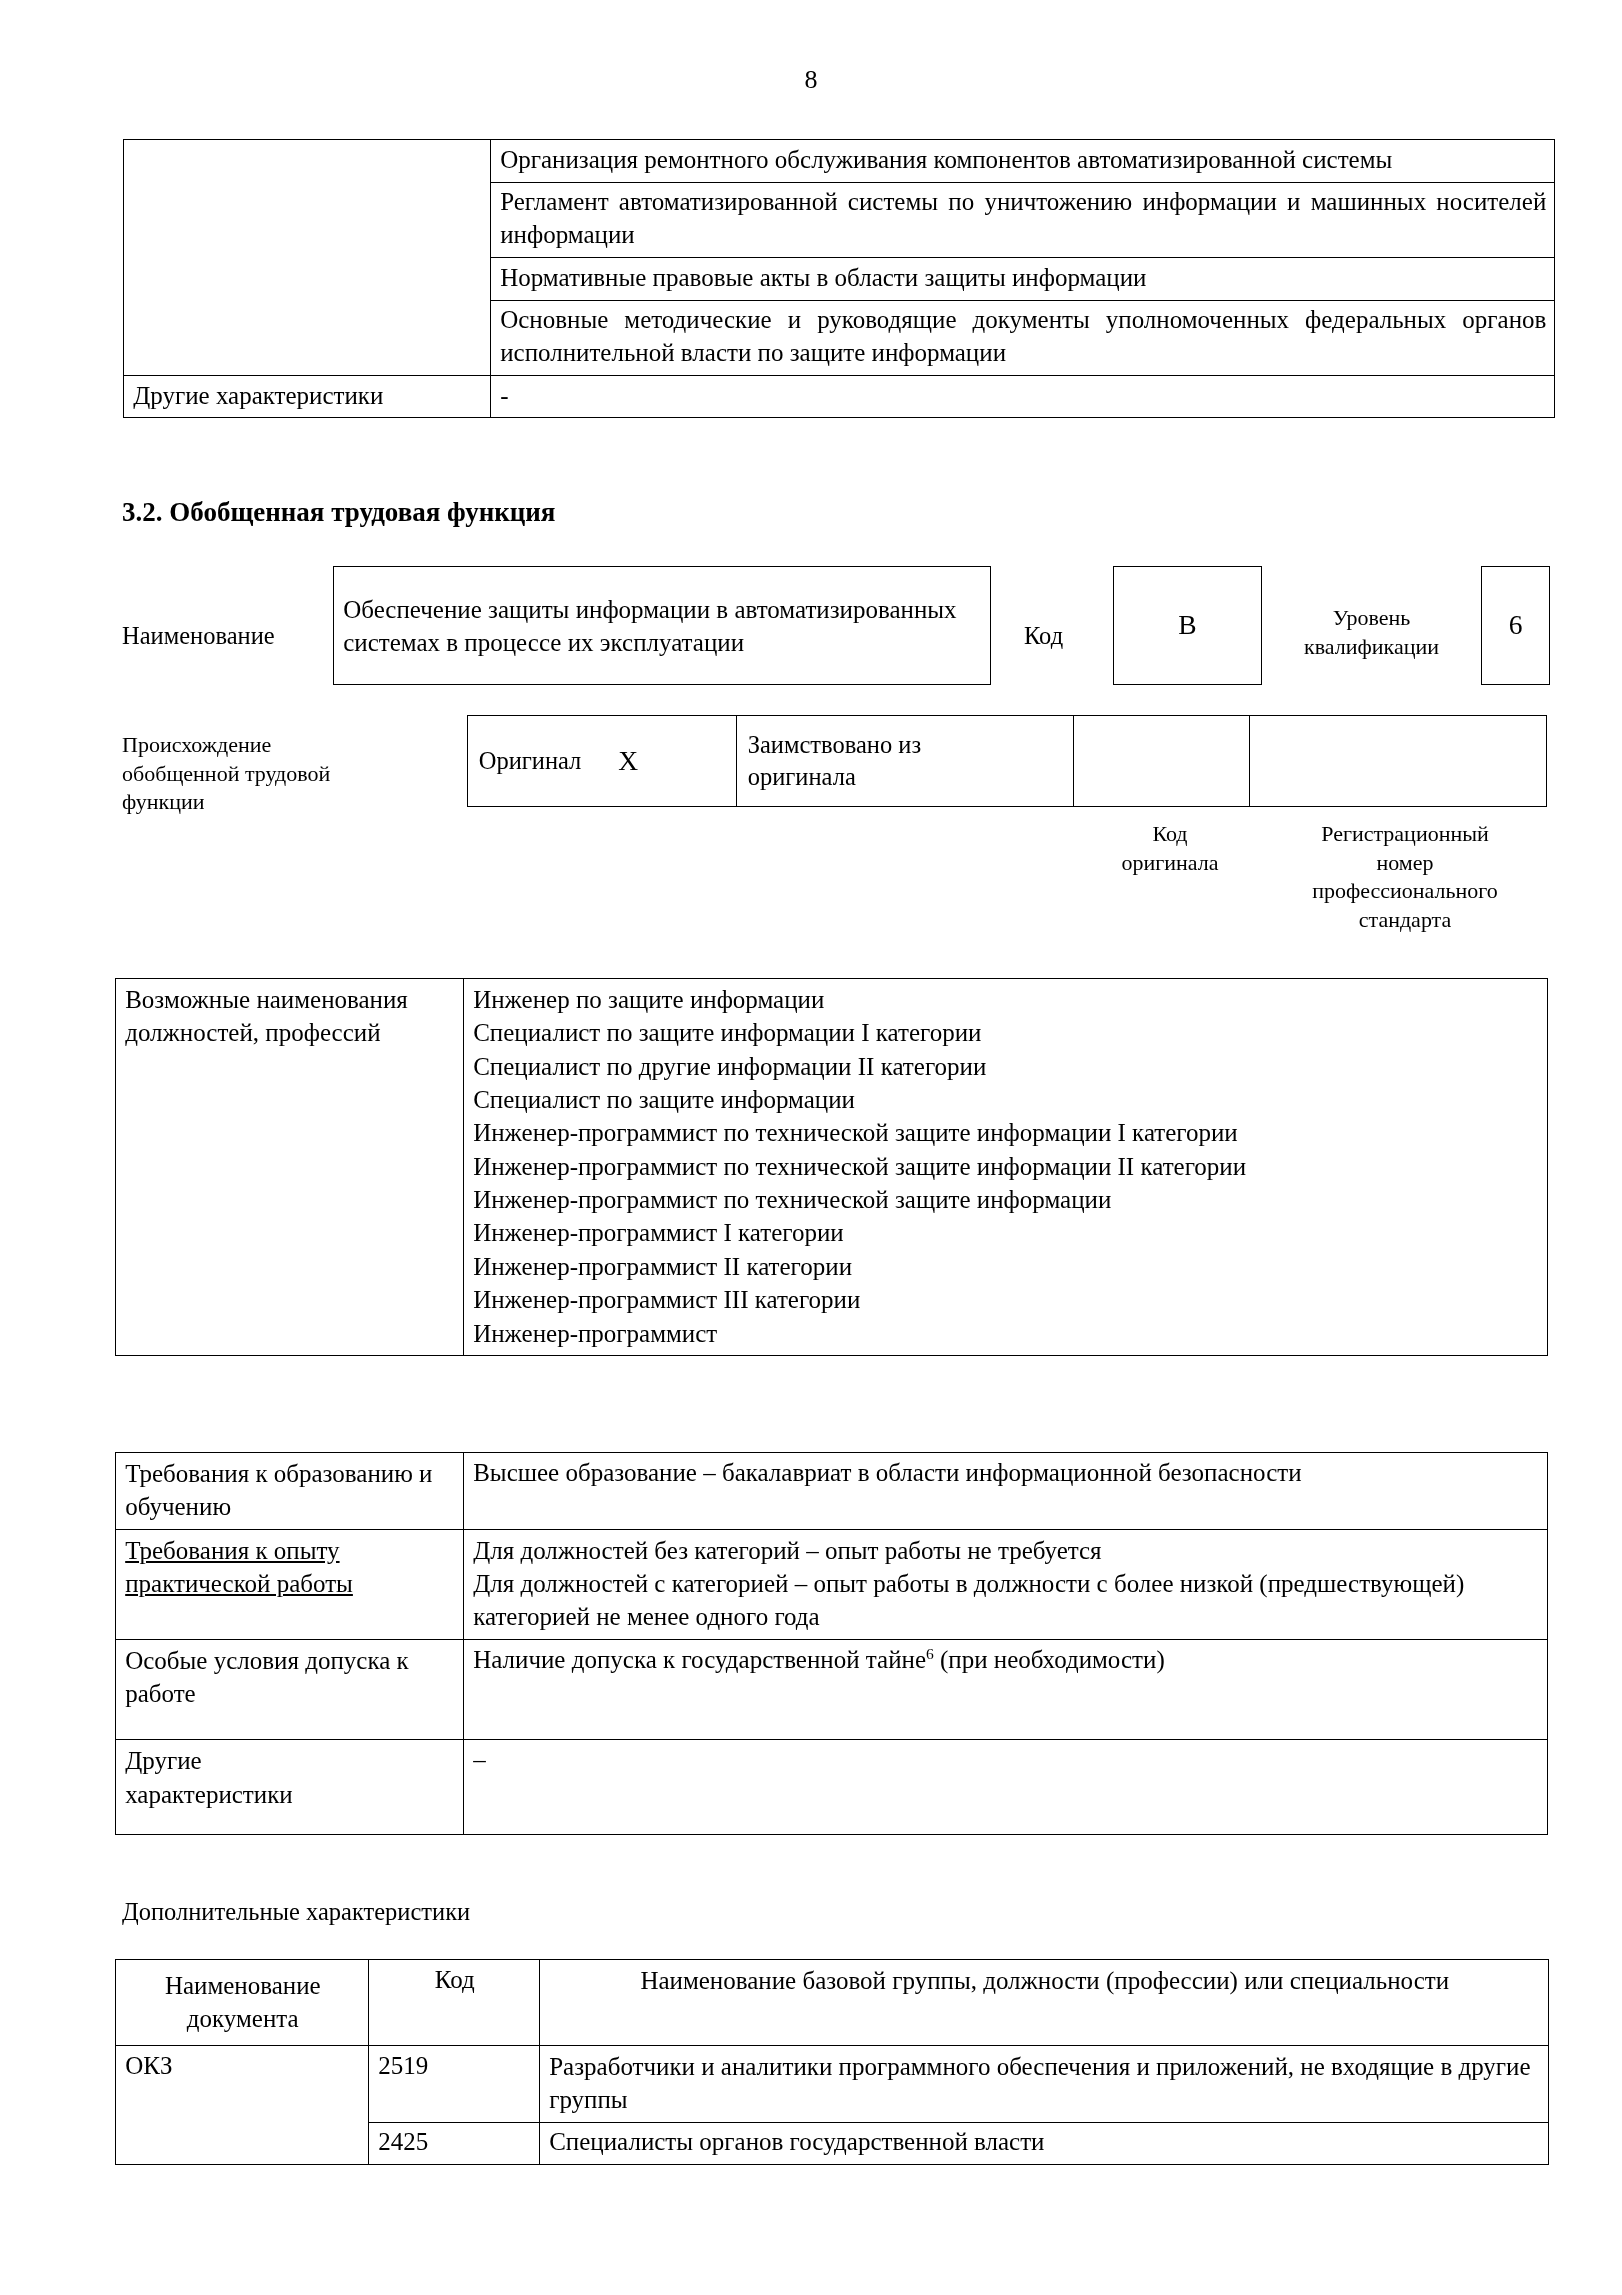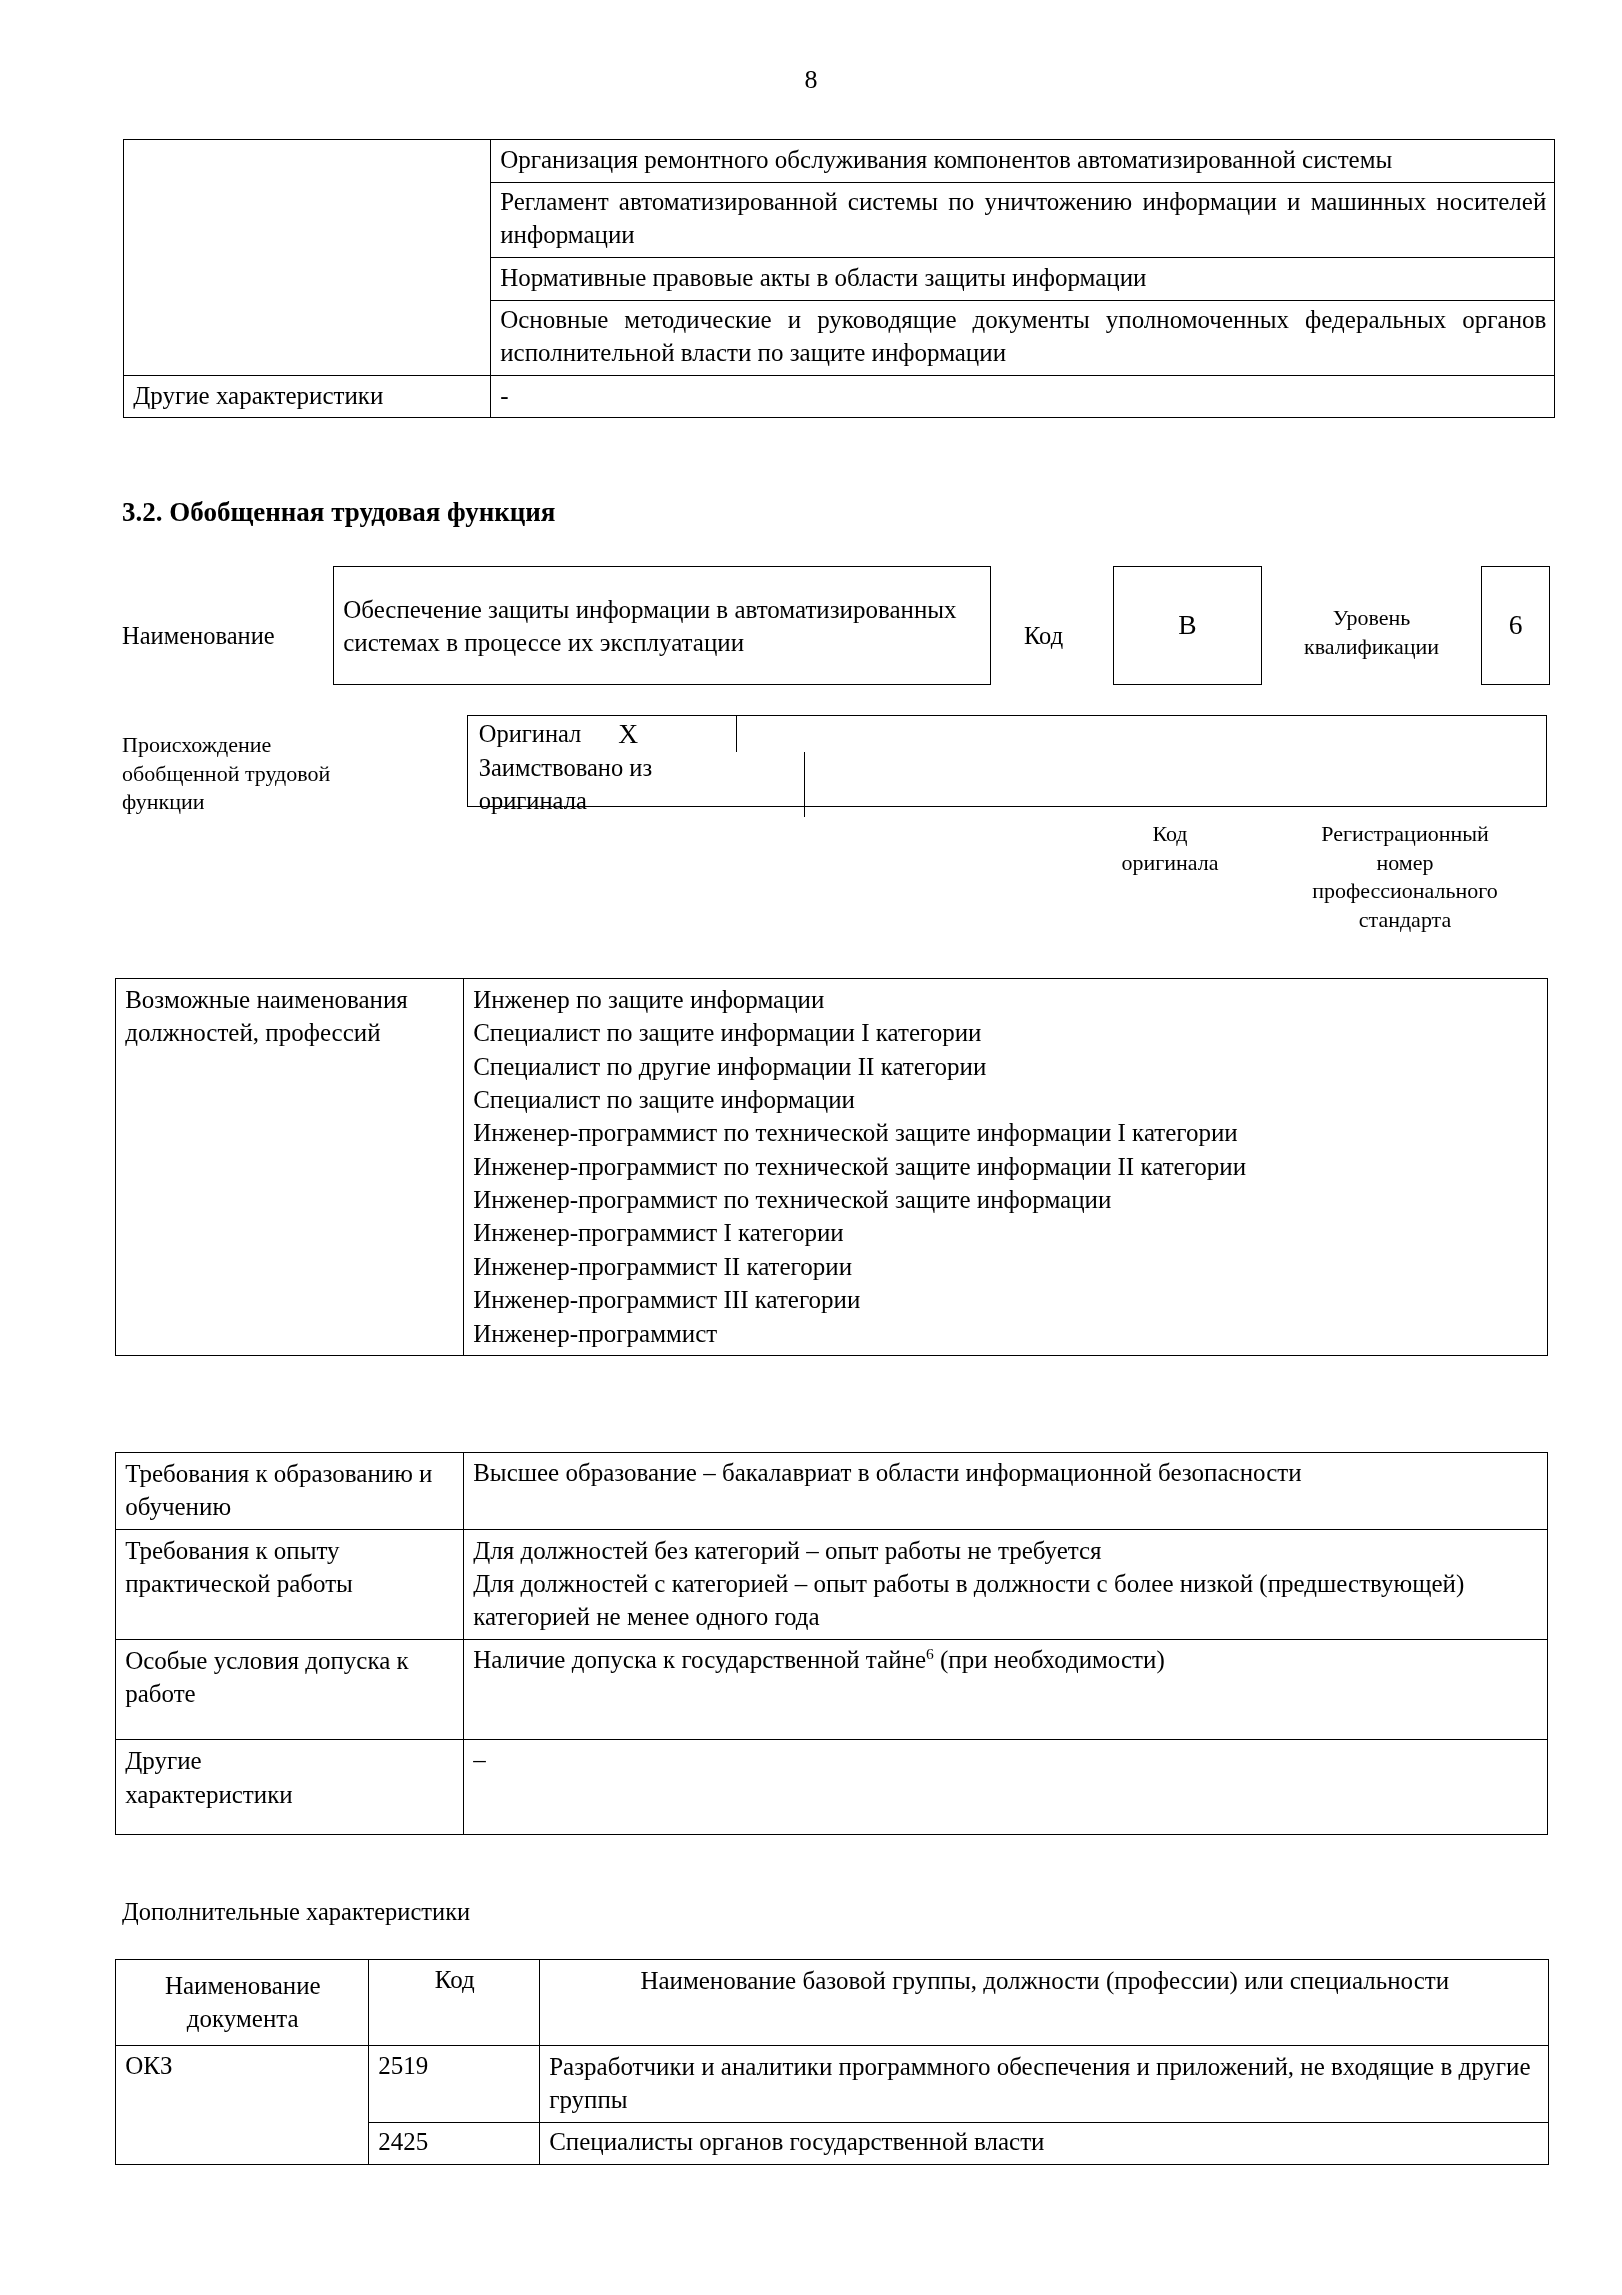--- a/index.html
+++ b/index.html
@@ -178,21 +178,21 @@
   <div class="box centerbox" style="left:1481px; top:566px; width:69px; height:119px;">
     <span>6</span>
   </div>
 
   <div class="label small" style="left:122px; top:731px; width:230px;">
     <div>Происхождение</div>
     <div>обобщенной трудовой</div>
     <div>функции</div>
   </div>
 
-  <div class="origin-strip" style="left:467px; top:715px; width:1080px; height:92px;flex-direction:column;">
+  <div class="origin-strip" style="left:467px; top:715px; width:1080px; height:92px;">
     <div class="origin-cell" style="width:269px;">
       <span class="orig-label">Оригинал</span>
       <span class="orig-x">X</span>
     </div>
     <div class="origin-cell" style="width:337px;">
       <div>
         <div>Заимствовано из</div>
         <div>оригинала</div>
       </div>
     </div>
@@ -245,21 +245,21 @@
     <colgroup>
         <col style="width:348px">
         <col style="width:1084px">
       </colgroup>
     <tbody>
       <tr>
         <td style="line-height:1.34;">Требования к образованию и обучению</td>
         <td class="justify">Высшее образование – бакалавриат в области информационной безопасности</td>
       </tr>
       <tr>
-        <td style="line-height:1.34;">Требования к опыту практической работы</td>
+        <td style="line-height:1.34;text-decoration:underline;">Требования к опыту практической работы</td>
         <td style="line-height:1.33;margin-top:35px;">
           <div>Для должностей без категорий – опыт работы не требуется</div>
           <div>Для должностей с категорией – опыт работы в должности с более низкой (предшествующей) категорией не менее одного года</div>
         </td>
       </tr>
       <tr>
         <td style="line-height:1.34;">Особые условия допуска к работе</td>
         <td style="height:90px;">
           <span>Наличие допуска к государственной тайне</span><sup>6</sup><span> (при необходимости)</span>
         </td>

